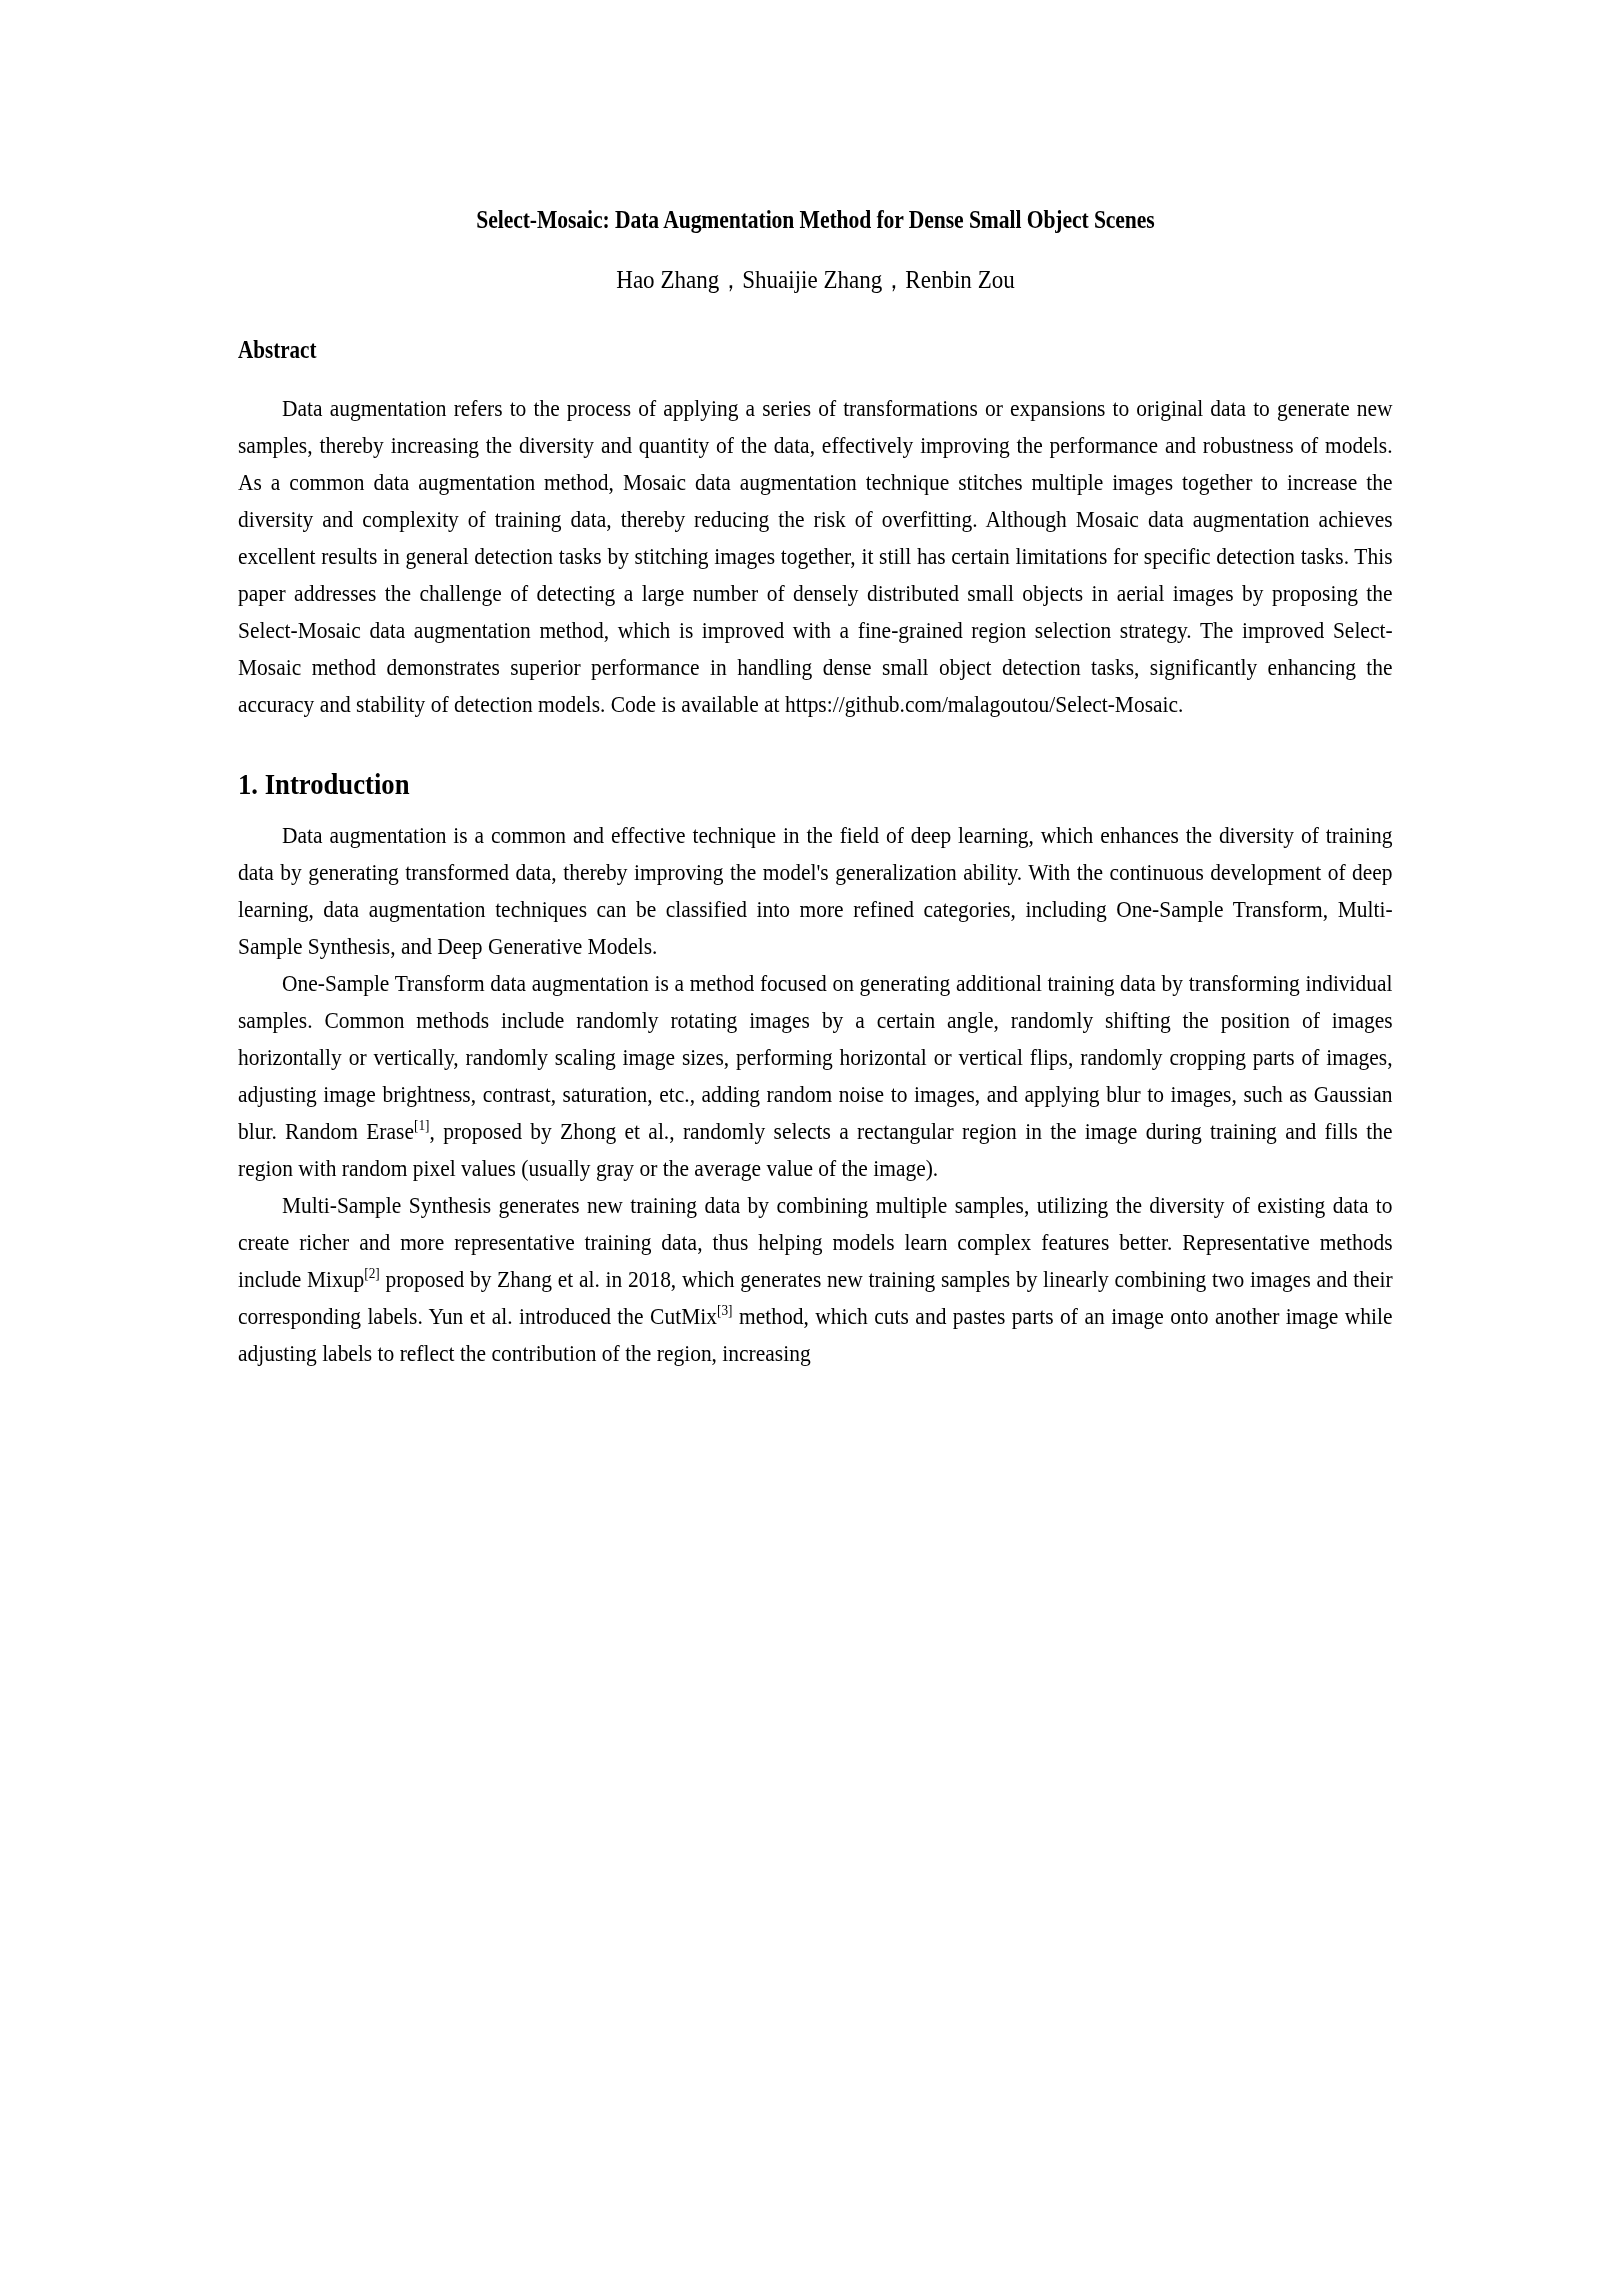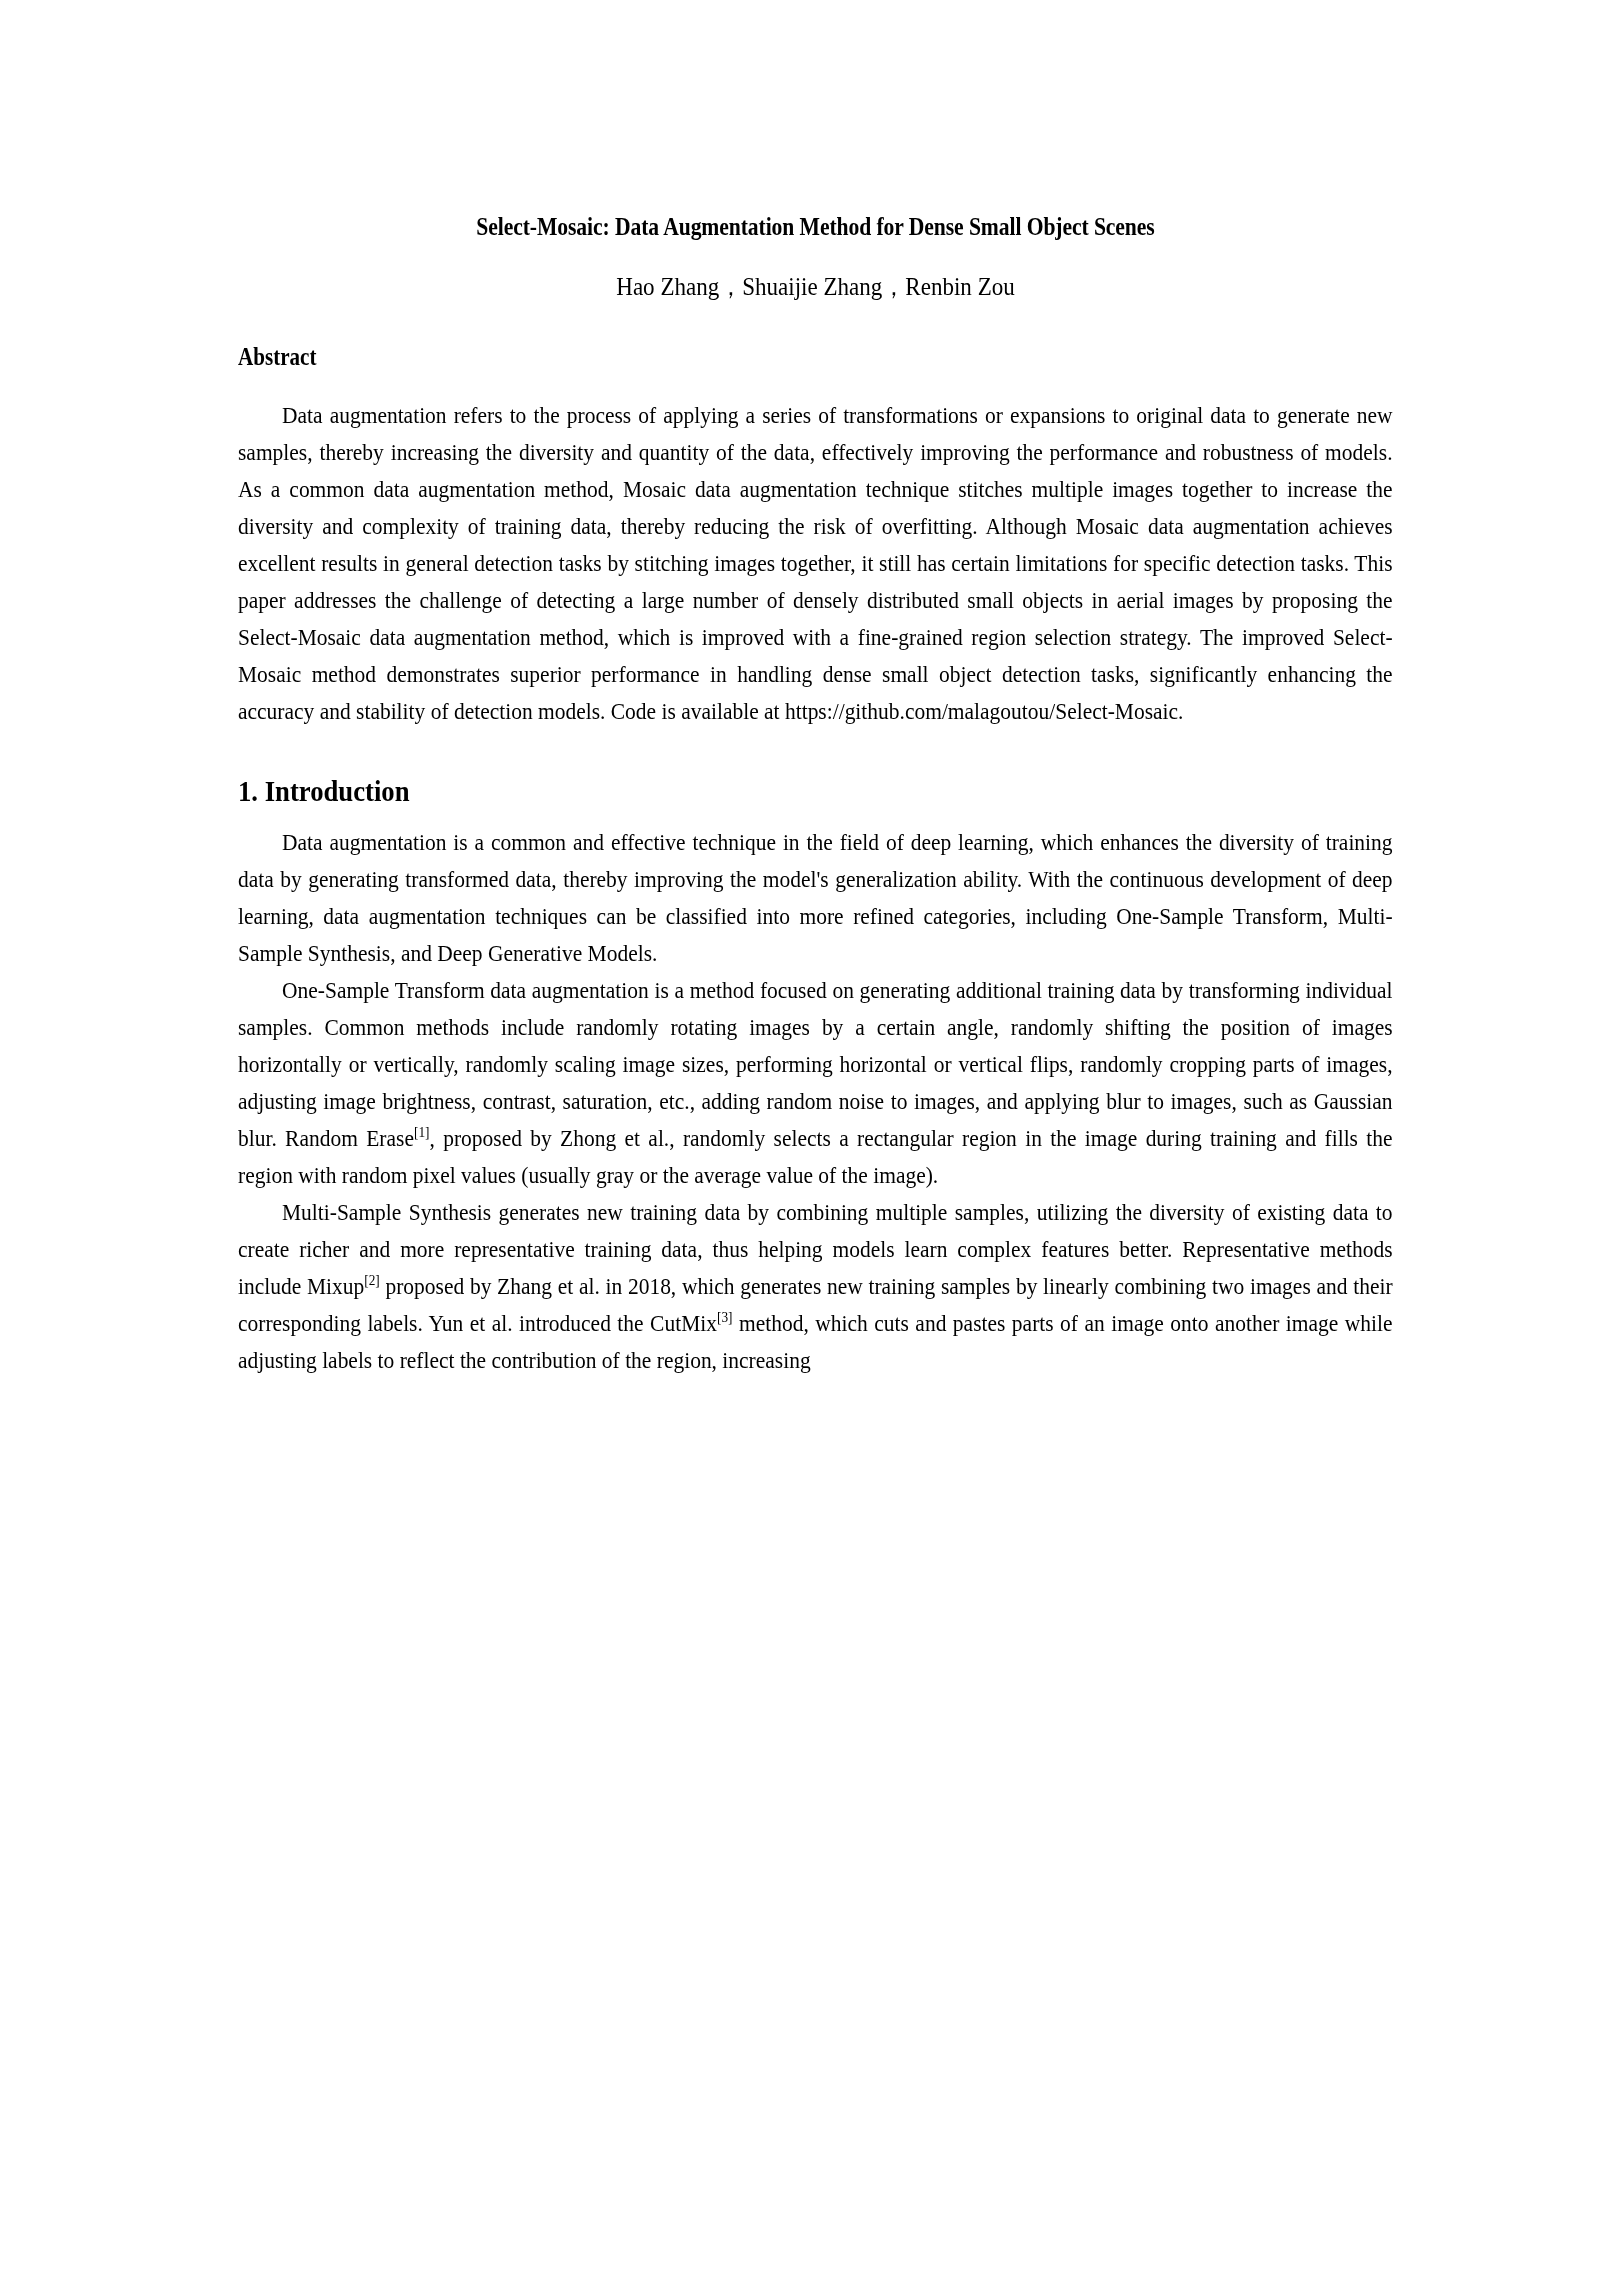--- a/index.html
+++ b/index.html
@@ -19,21 +19,21 @@
   .page {
     position: absolute;
     left: 0; top: 0;
     width: 1621px;
     height: 2293px;
     background: #ffffff;
   }
   .content {
     position: absolute;
     left: 238px;
-    top: 16px;
+    top: 9px;
     width: 1155px;
   }
 
   
   .paper-title {
     text-align: center;
     font-weight: bold;
     font-size: 25px;
     line-height: 1.25;
     letter-spacing: -0.1px;

